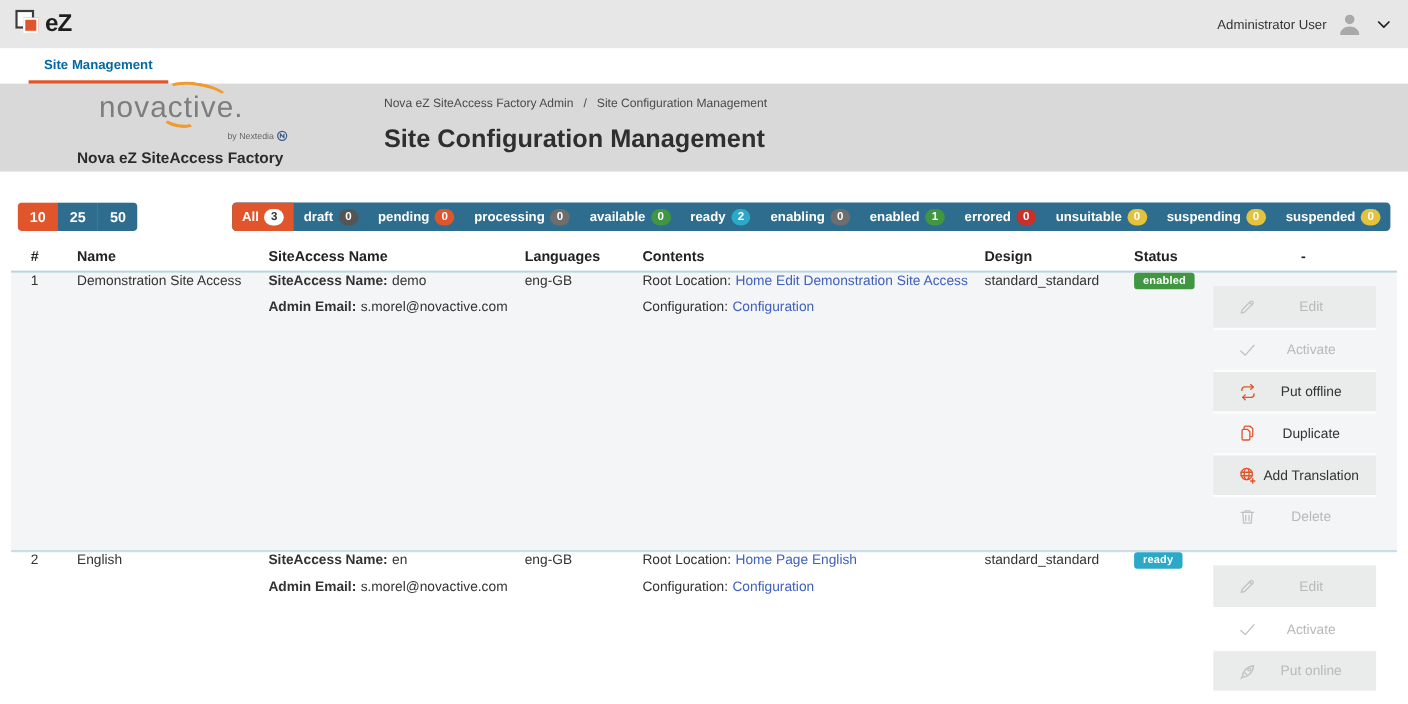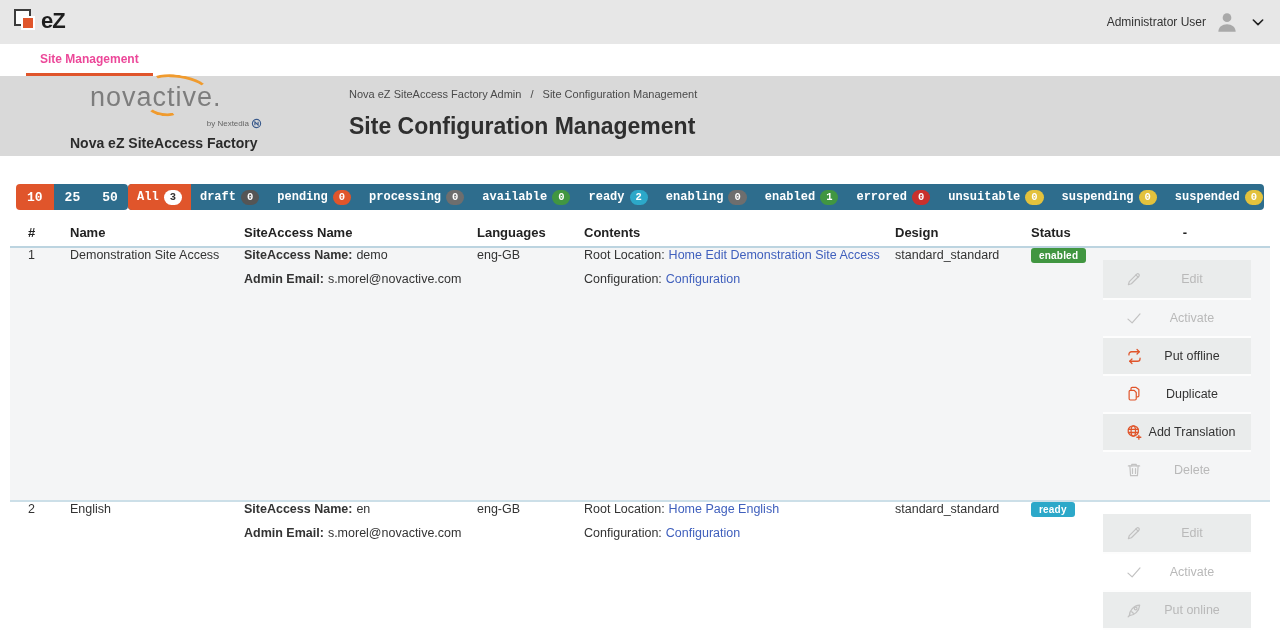--- a/index.html
+++ b/index.html
@@ -15,41 +15,41 @@
   .tabs { display:flex; margin-left:12px; }
   .tab { display:flex; align-items:center; padding:0 24px; font-size:13px; color:#333; cursor:pointer; }
   .tab.active { background:#fbfbfb; }
   .topbar-right { margin-left:auto; display:flex; align-items:center; padding-right:14px; gap:8px; }
   .user-name { font-size:12px; color:#333;margin-left:16px; }
   .avatar { width:26px; height:26px; }
   .chev { width:16px; height:16px; margin-left:2px; }
 
   
   .subnav { height:32px; background:#fff; display:flex; align-items:stretch; padding-left:26px; }
-  .subnav-item { display:flex; align-items:center; padding:0 14px; font-size:12px; font-weight:bold; color:#ec4899;
+  .subnav-item { display:flex; align-items:center; padding:0 14px; font-size:12px; font-weight:bold; color:#0369a1;
                  border-bottom:3px solid #e0552b; cursor:pointer; }
 
   
   .header-band { height:80px; background:#d9d9d9; display:flex; padding:6px 0 0 62px; }
   .brand { width:235px; position:relative; }
   .nova-logo { position:relative; height:34px; padding-left:28px; }
   .nova-text { font-size:27px; color:#7d7d7d; letter-spacing:1px; }
   .arc { position:absolute; border:3px solid transparent; border-radius:50%; }
   .arc-top { width:58px; height:22px; border-top-color:#f09b2e; left:88px; top:-7px; transform:rotate(9deg); }
   .arc-bottom { width:30px; height:14px; border-bottom-color:#f09b2e; left:86px; top:20px; transform:rotate(9deg); }
   .nova-byline { text-align:right; width:200px; font-size:8px; color:#666; margin-top:2px;
                  display:flex; justify-content:flex-end; align-items:center; gap:2px; }
   .brand-product { font-size:14px; font-weight:bold; color:#2b2b2b; margin-top:6px; padding-left:8px; }
   .head-main { margin-left:52px; padding-top:6px; }
   .breadcrumb { font-size:11px; color:#4a4a4a; }
   .breadcrumb .sep { margin:0 6px; }
   .page-title { font-size:23px; font-weight:bold; color:#2f2f2f; margin-top:13px; }
 
   
-  .filter-row { display:flex; justify-content:space-between; align-items:center; padding:28px 16px 0 16px;font-family:Liberation Mono, monospace; }
+  .filter-row { display:flex; justify-content:space-between; align-items:center; padding:28px 16px 0 16px; }
   .pager { display:flex; height:26px; border-radius:4px; overflow:hidden; }
   .pg { padding:0 11px; display:flex; align-items:center; color:#fff; font-weight:bold; font-size:13px;
         background:#2e6d8d; cursor:pointer; }
   .pg.active { background:#e0552b; }
   .status-bar { display:flex; align-items:stretch; height:26px; border-radius:4px; background:#2e6d8d;
                 overflow:hidden; }
   .status-item { display:flex; align-items:center; gap:5px; padding:0 9px; color:#fff; font-size:12px;
                  font-weight:bold; cursor:pointer; white-space:nowrap; }
   .status-item.all { background:#e0552b; }
   .count-badge { font-size:10.5px; font-weight:bold; border-radius:8px; padding:1px 6px; color:#fff; line-height:13px; }

